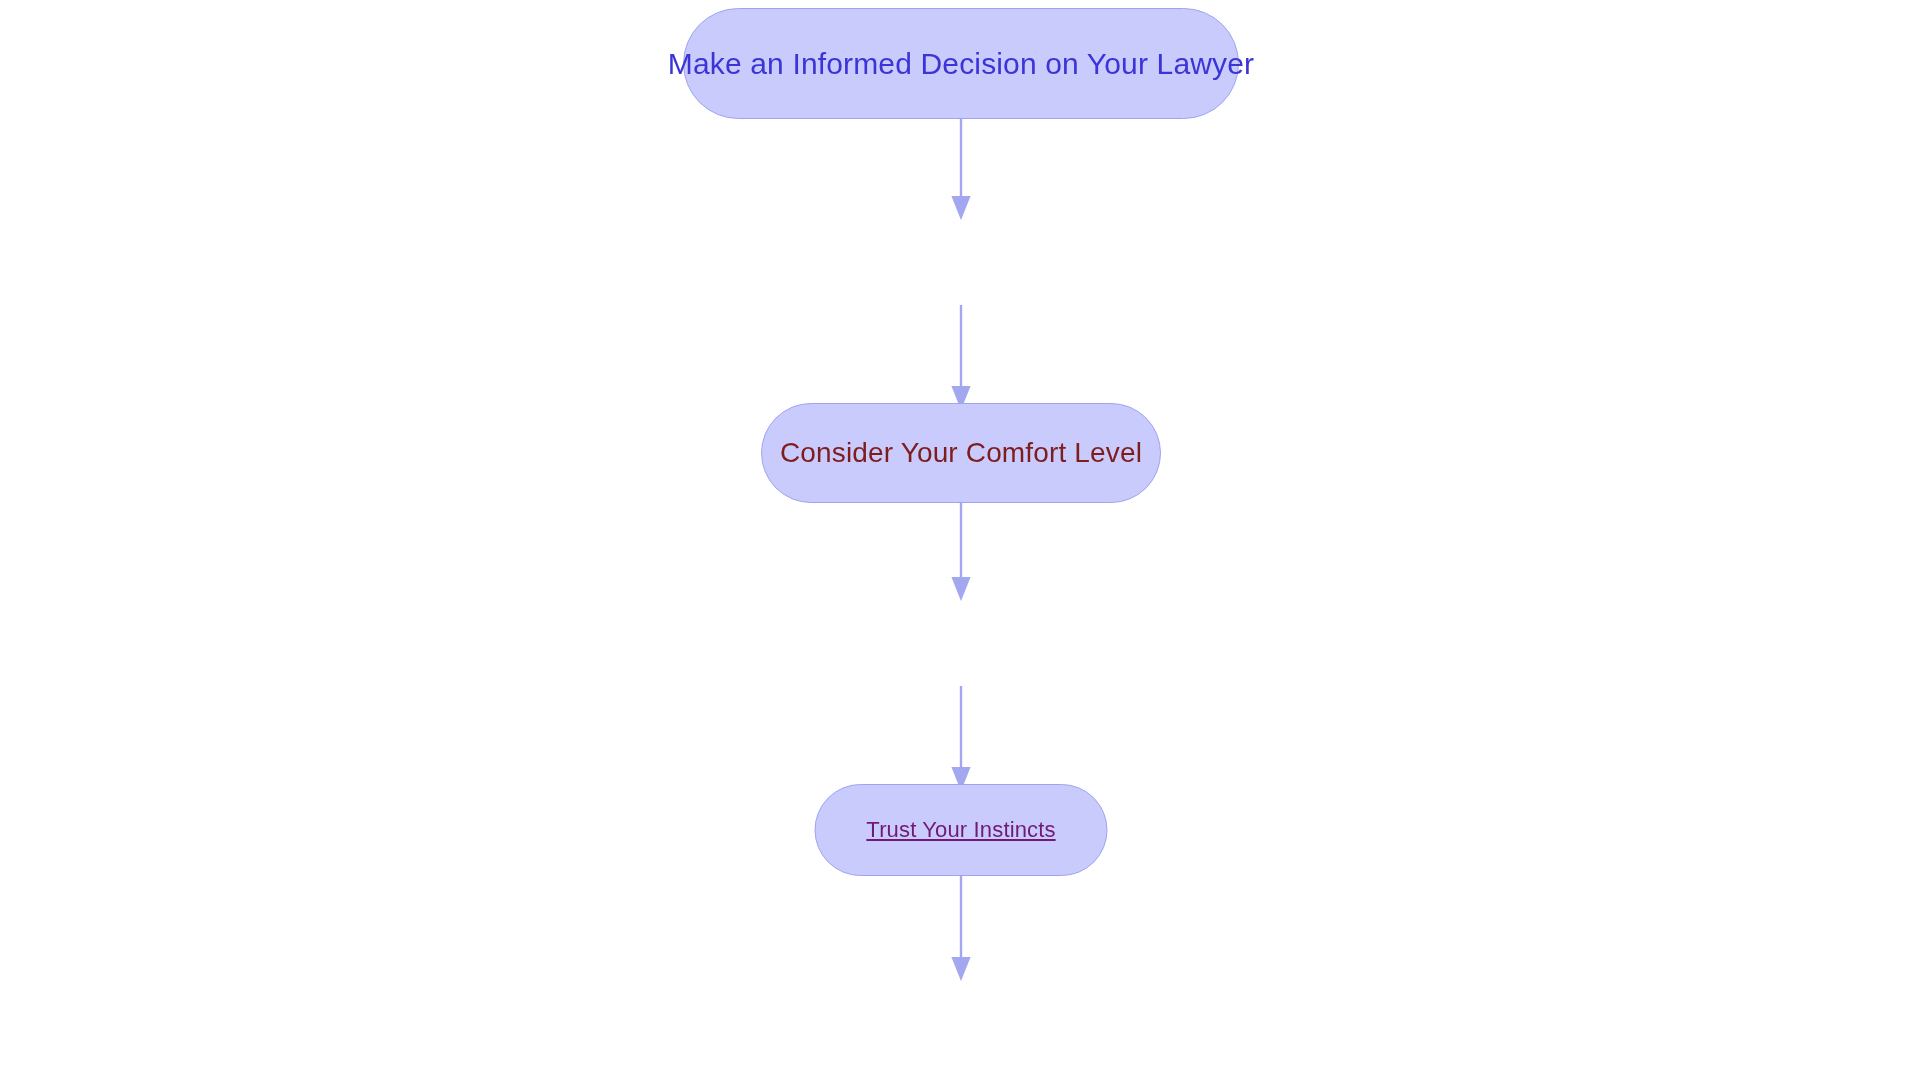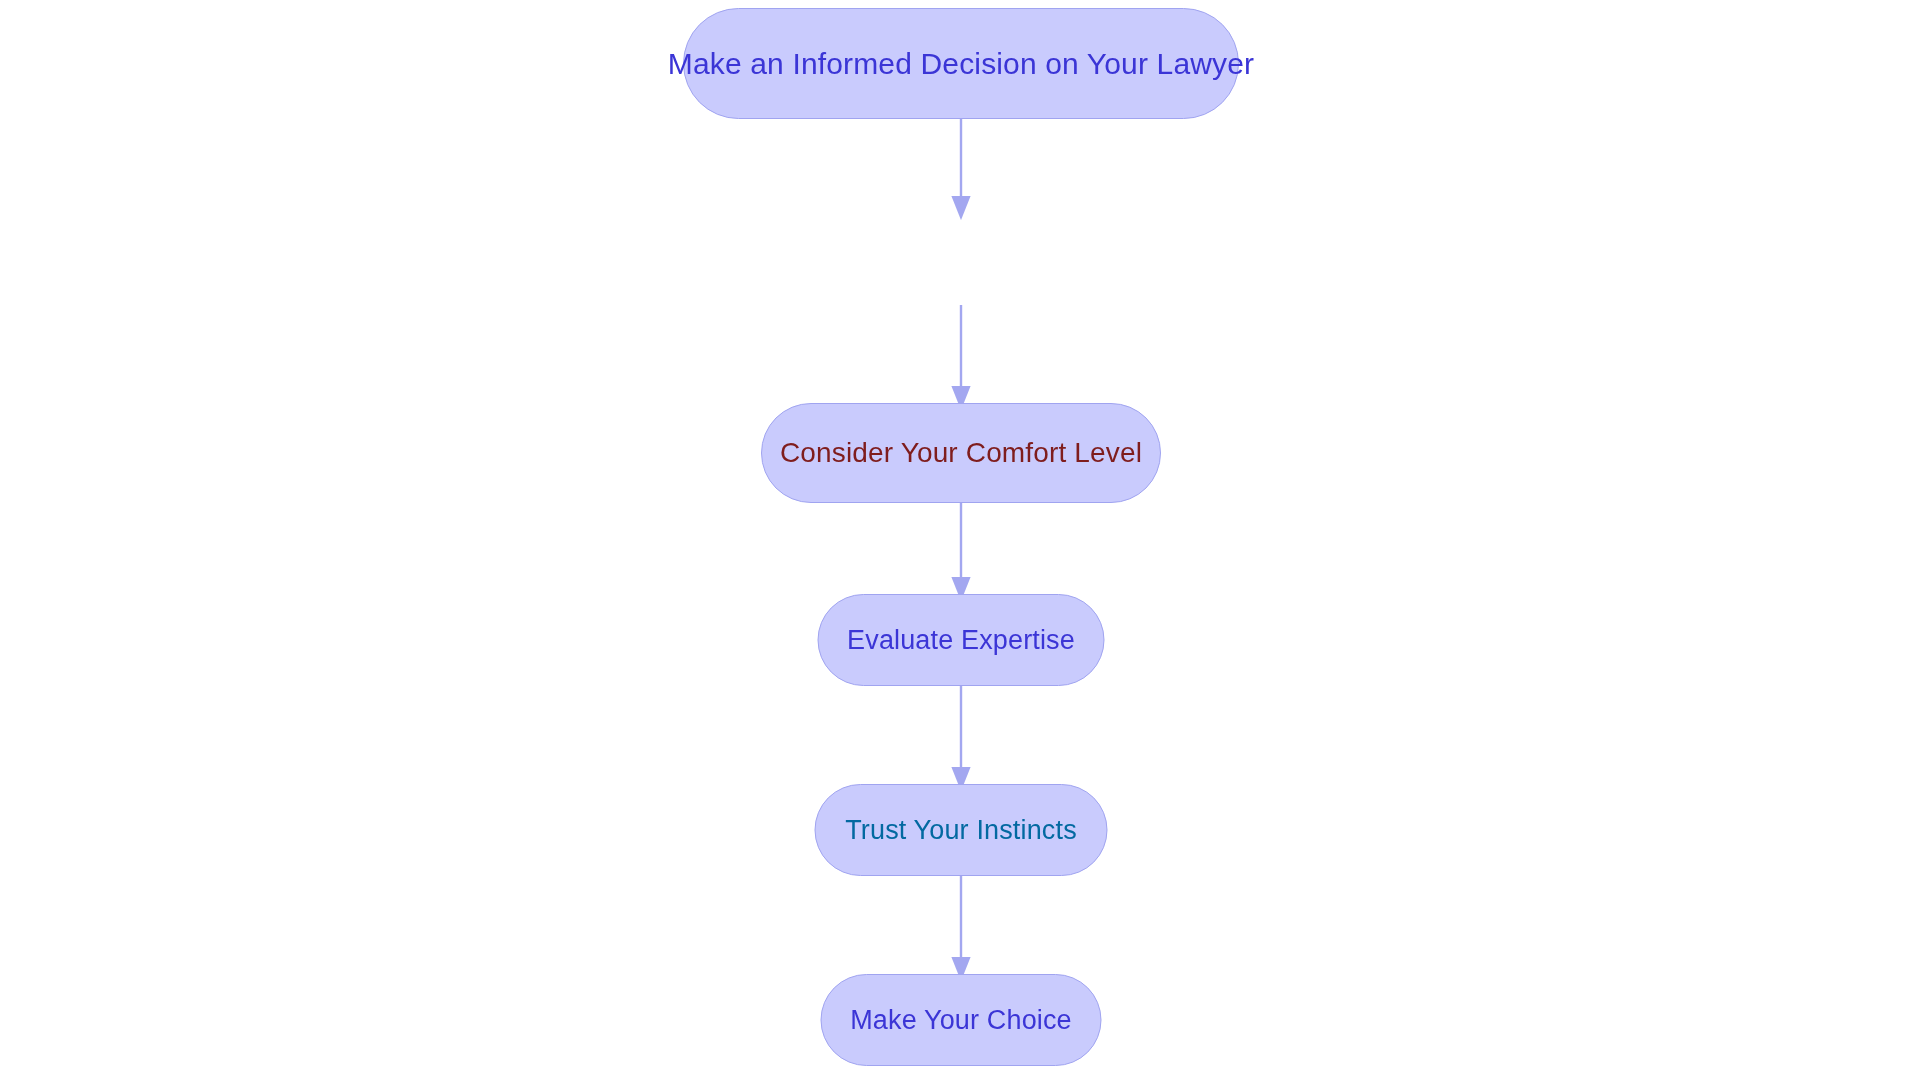--- a/index.html
+++ b/index.html
@@ -75,25 +75,19 @@
 
   <div class="node" style="left: 961px; top: 8px; width: 556px; height: 111px; background: rgb(201, 203, 253); border-color: rgb(160, 164, 240);">
     <span class="node-label" style="font-size: 30px; color: rgb(59, 53, 214);">Make an Informed Decision on Your Lawyer</span>
   </div>
 
 
   <div class="node" style="left: 961px; top: 403px; width: 400px; height: 100px; background: rgb(201, 203, 253); border-color: rgb(160, 164, 240);">
     <span class="node-label" style="font-size: 28px; color: #7f1d1d;">Consider Your Comfort Level</span>
   </div>
 
-  <div class="node" style="left: 961px; top: 594px; width: 287px; height: 92px; background: rgb(201, 203, 253); border-color: rgb(160, 164, 240);">
-    <span class="node-label" style="font-size: 27px; color: rgb(59, 53, 214);">Evaluate Expertise</span>
+
+  <div class="node" style="left: 961px; top: 784px; width: 293px; height: 92px; background: rgb(201, 203, 253); border-color: rgb(160, 164, 240);">
+    <span class="node-label" style="font-size: 22px; color: #701a75; text-decoration: underline;">Trust Your Instincts</span>
   </div>
 
-  <div class="node" style="left: 961px; top: 784px; width: 293px; height: 92px; background: rgb(201, 203, 253); border-color: rgb(160, 164, 240);">
-    <span class="node-label" style="font-size: 27px; color: #0369a1;">Trust Your Instincts</span>
-  </div>
-
-  <div class="node" style="left: 961px; top: 974px; width: 281px; height: 92px; background: rgb(201, 203, 253); border-color: rgb(160, 164, 240);">
-    <span class="node-label" style="font-size: 27px; color: rgb(59, 53, 214);">Make Your Choice</span>
-  </div>
 
 </div>
 
 </body></html>

